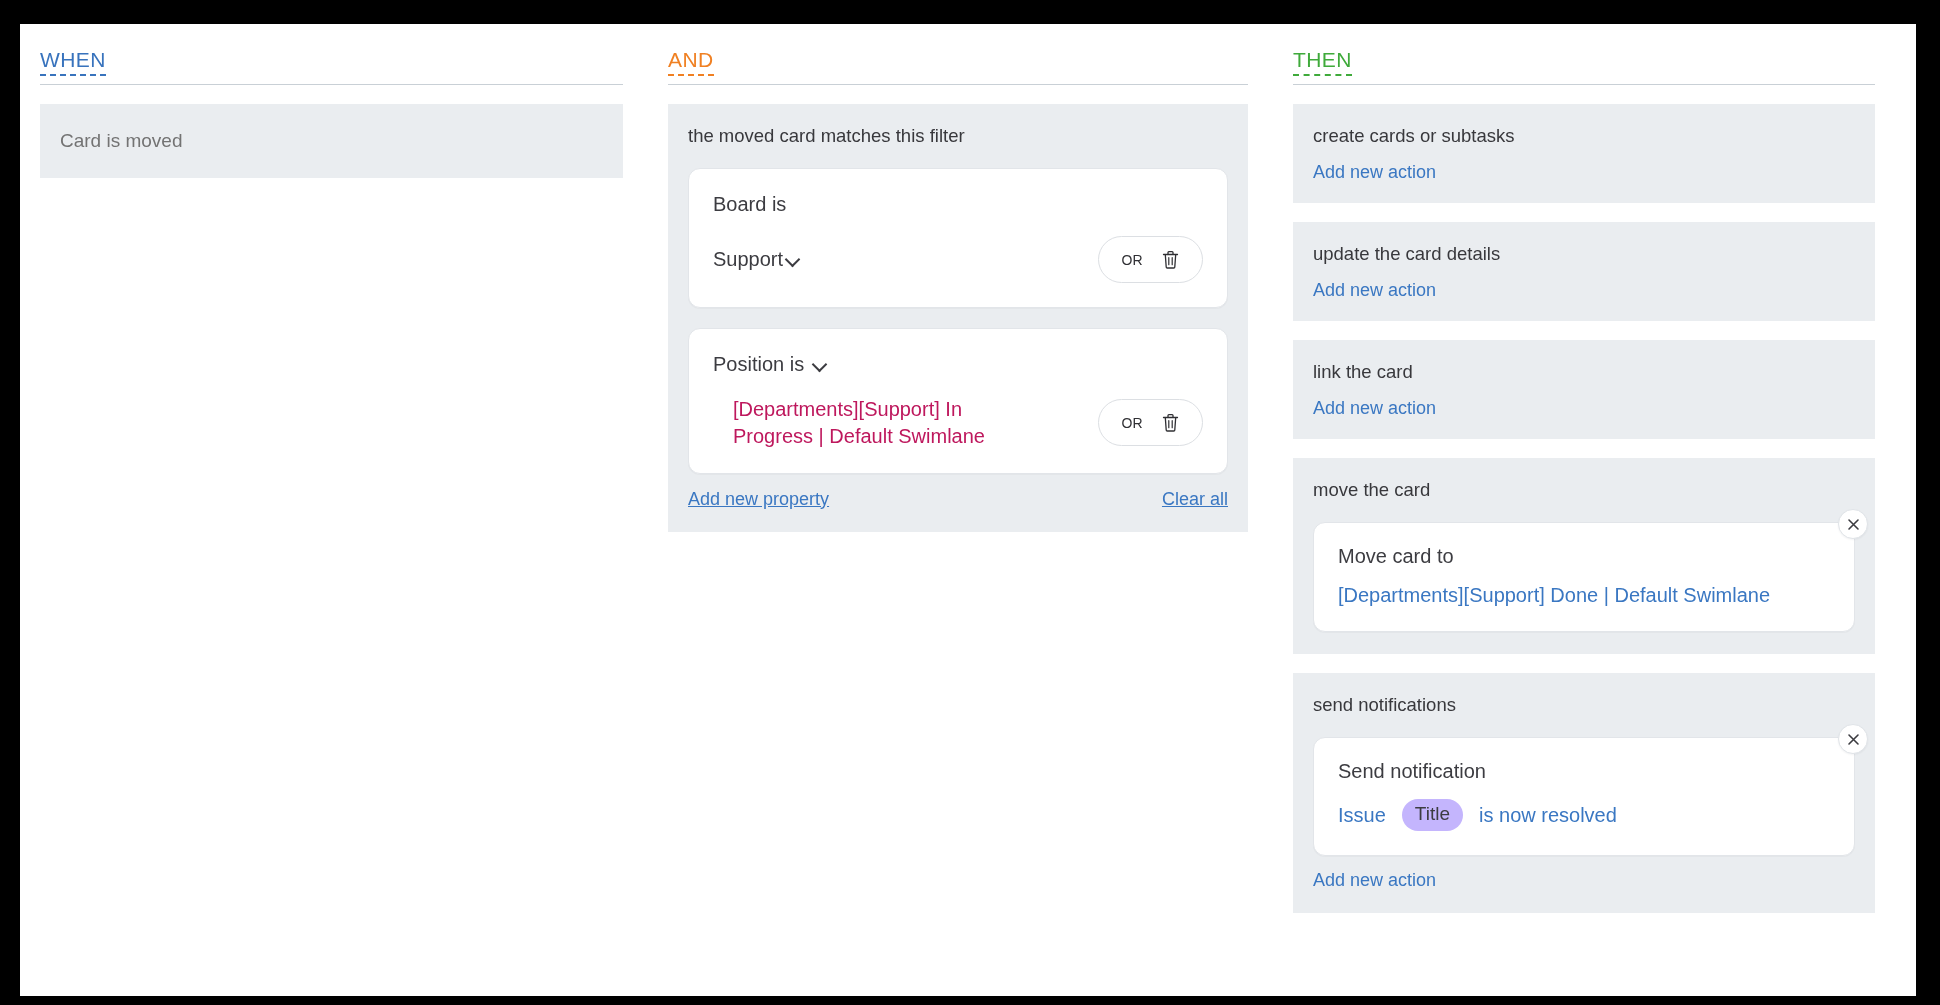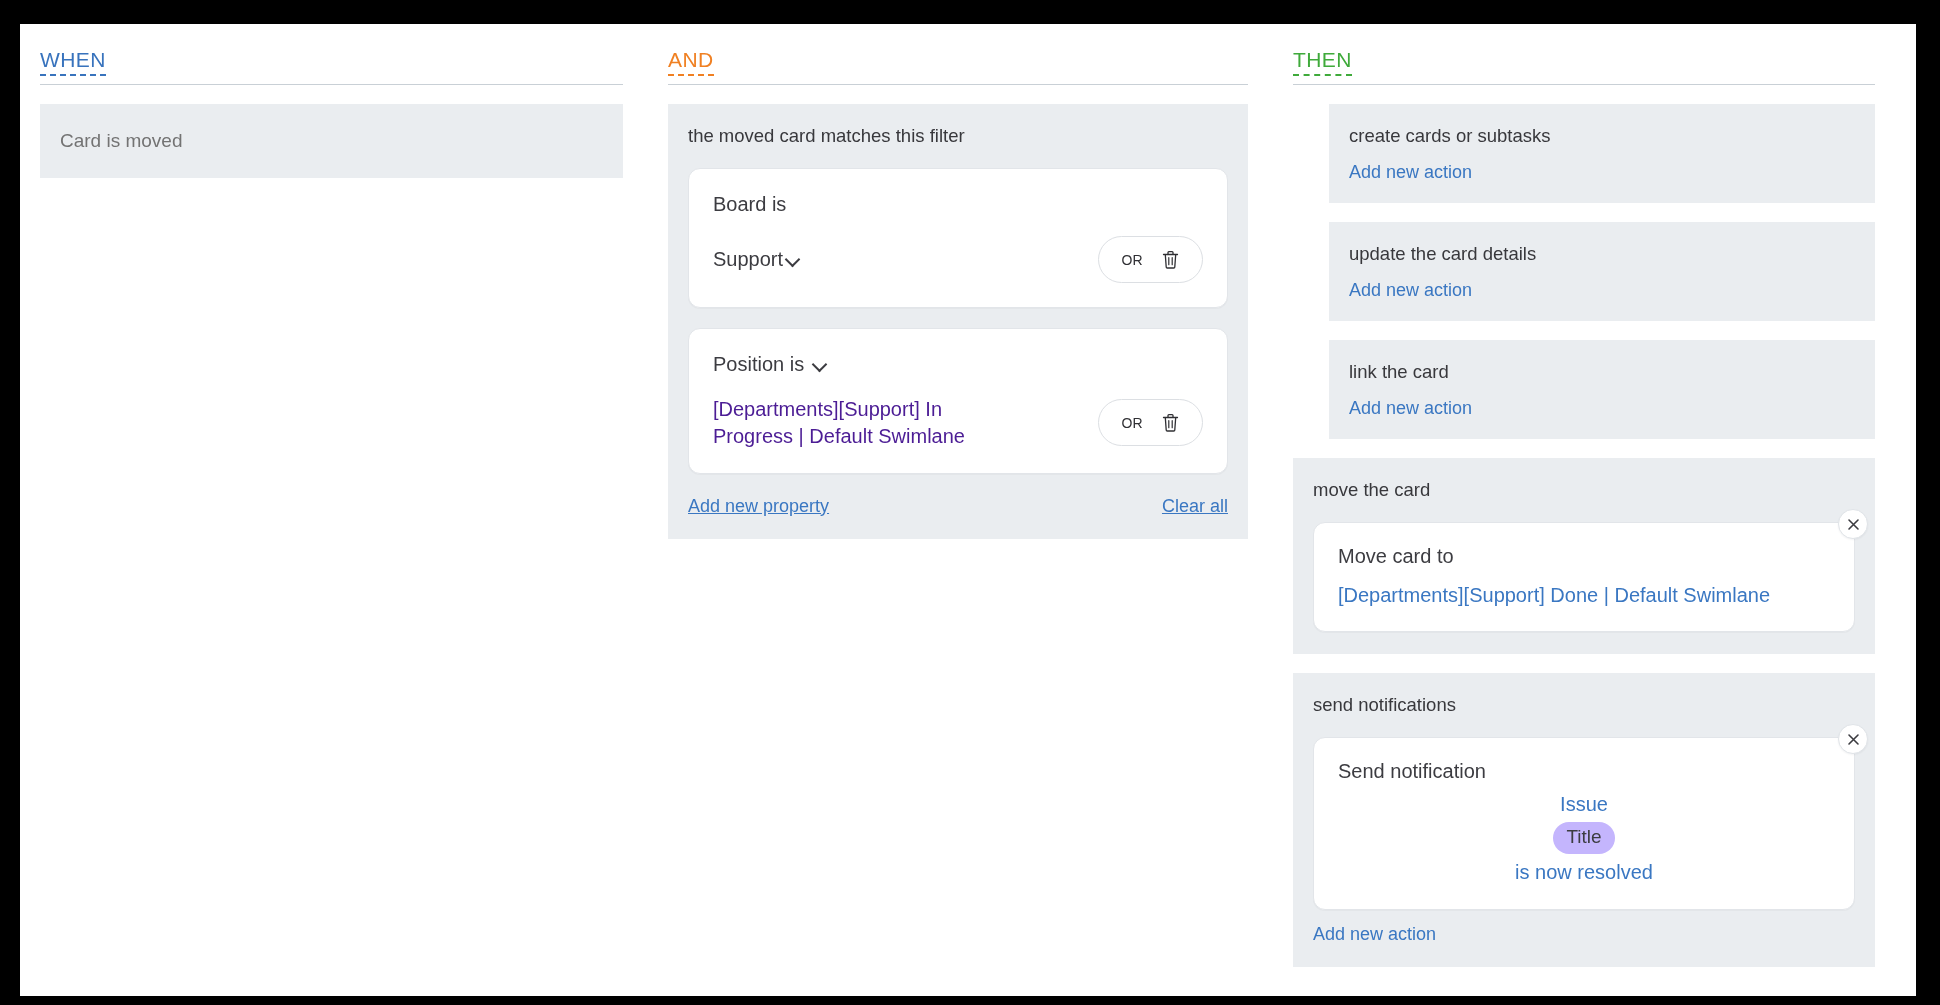--- a/index.html
+++ b/index.html
@@ -55,21 +55,21 @@
     margin-top: 8px;
   }
 
   
   .panel {
     background: #eaedf0;
     margin-top: 19px;
     padding: 20px 20px 22px 20px;
     box-sizing: border-box;
   }
-  .panel-tight { padding-bottom: 20px; margin-left: 36px; }
+  .panel-tight { padding-bottom: 20px; }
 
   .panel-title {
     font-size: 18.5px;
     color: #38383c;
     line-height: 1.3;
   }
 
   .trigger-panel {
     background: #eaedf0;
     margin-top: 19px;
@@ -112,23 +112,24 @@
   .card-value-dark {
     font-size: 20px;
     color: #3c3c41;
     display: inline-flex;
     align-items: center;
     gap: 3px;
   }
 
   .card-value-link {
     font-size: 20px;
-    color: #4c1d95;
+    color: #be185d;
     line-height: 1.32;
     max-width: 300px;
+    margin-left: 20px;
   }
 
   .card-body-gap { margin-top: 18px; }
 
   
   .chev {
     display: inline-block;
     width: 15px;
     height: 15px;
     position: relative;
@@ -164,21 +165,21 @@
     width: 19px;
     height: 21px;
     display: inline-block;
   }
 
   
   .panel-links {
     display: flex;
     justify-content: space-between;
     align-items: center;
-    margin-top: 22px;
+    margin-top: 15px;
     text-align: center;
   }
   .link {
     font-size: 18px;
     color: #3a77c2;
     text-decoration: underline;
     cursor: pointer;
   }
   .link-add-action {
     display: inline-block;
@@ -201,29 +202,28 @@
     display: flex;
     align-items: center;
     justify-content: center;
     cursor: pointer;
     box-shadow: 0 1px 2px rgba(16,24,40,0.05);
   }
   .close-btn svg { display: block; }
 
   
   .notif-line {
-    margin-top: 8px;
+    margin-top: 16px;
     font-size: 20px;
     color: #3a77c2;
     display: flex;
     align-items: center;
     flex-wrap: wrap;
-    gap: 5px;
+    gap: 16px;
     line-height: 1.3;
-    flex-direction: column;
   }
   .chip {
     background: #c4b5fd;
     color: #3c3c41;
     border-radius: 999px;
     padding: 3px 13px 4px 13px;
     font-size: 19px;
     display: inline-block;
   }
 

